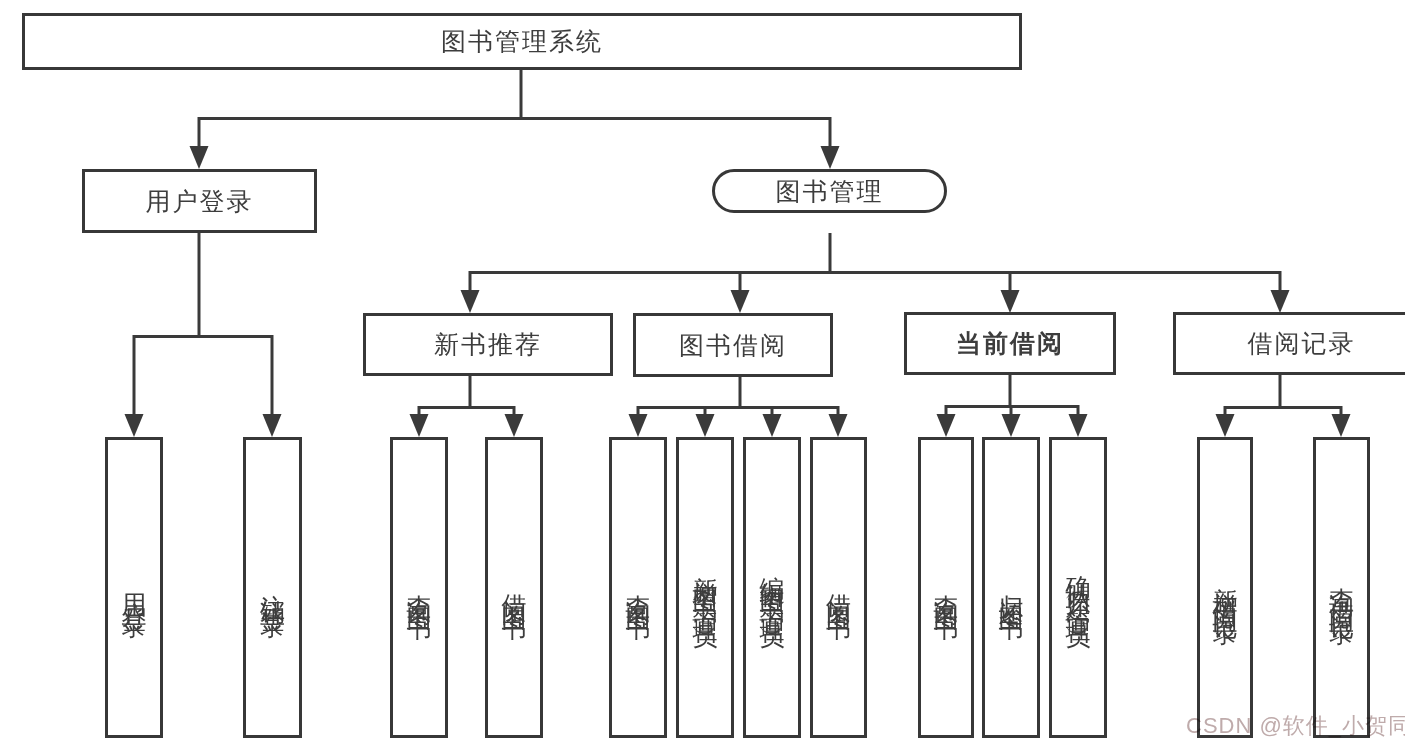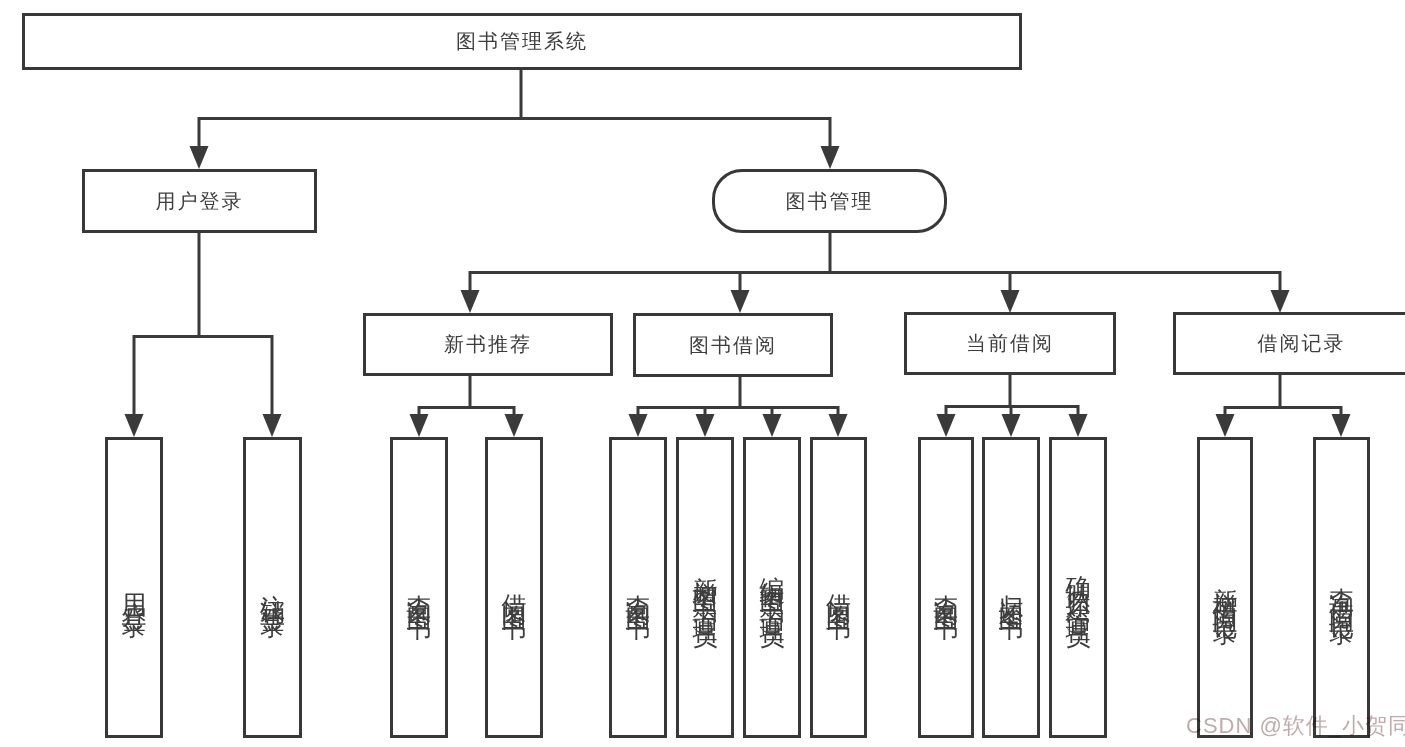--- a/index.html
+++ b/index.html
@@ -15,27 +15,27 @@
     position:absolute;
     box-sizing:border-box;
     background:#ffffff;
     border:3px solid #383838;
     display:flex;
     align-items:center;
     justify-content:center;
     color:#3d3d3d;
     z-index:2;
   }
-  .h-label{font-size:20px;letter-spacing:2px;white-space:nowrap;}
+  .h-label{font-size:25px;letter-spacing:2px;white-space:nowrap;}
   .root-box{left:22px;top:13px;width:1000px;height:57px;}
   .l2a{left:82px;top:169px;width:235px;height:64px;}
-  .l2b{left:712px;top:169px;width:235px;height:64px;border-radius:30px;}
+  .l2b{left:712px;top:169px;width:235px;height:44px;border-radius:30px;}
   .l3a{left:363px;top:313px;width:250px;height:63px;}
   .l3b{left:633px;top:313px;width:200px;height:64px;}
-  .l3c{left:904px;top:312px;width:212px;height:63px;}
+  .l3c{left:904px;top:312px;width:212px;height:63px;font-weight:bold;}
   .l3d{left:1173px;top:312px;width:257px;height:63px;}
   .leaf{top:437px;height:301px;}
   .v-label{
     writing-mode:vertical-rl;
     text-orientation:mixed;
     font-size:25px;
     letter-spacing:7px;
     line-height:1;
   }
   .ua{left:105px;width:58px;}

